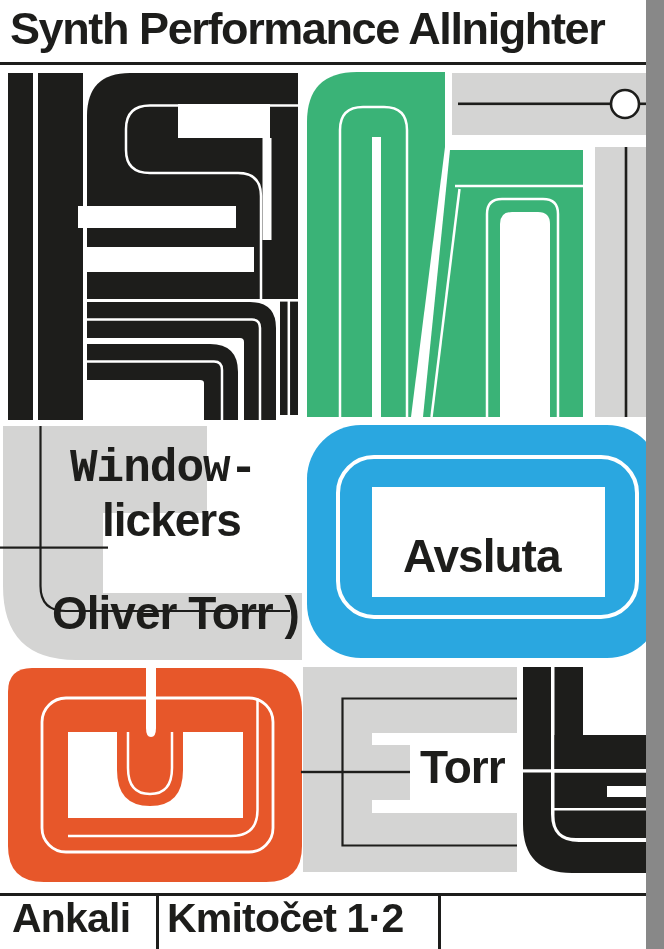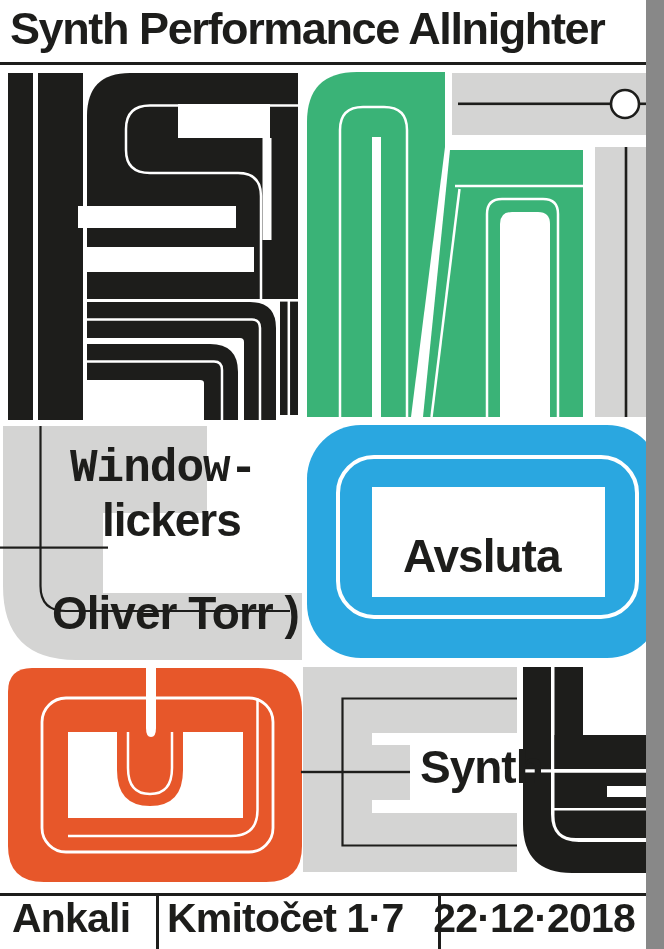--- a/index.html
+++ b/index.html
@@ -126,22 +126,21 @@
 
   <div class="txt title" style="left:10px;top:6px;">Synth Performance Allnighter</div>
   <div class="rule" style="left:0;top:62px;width:664px;height:3px;"></div>
 
   <div class="txt act" style="left:70px;top:446px;font-family:Liberation Mono, monospace;">Window-</div>
   <div class="txt act" style="left:102px;top:483px;margin-top:14px;">lickers</div>
   <div class="txt act" style="left:52px;top:557px;margin-top:33px;">Oliver Torr )</div>
 
   <div class="txt act" style="left:403px;top:533px;">Avsluta</div>
 
-  <div class="txt act" style="left:420px;top:744px;">Synth</div>
+  <div class="txt act" style="left:420px;top:744px;">Torr</div>
 
   <div class="rule" style="left:0;top:893px;width:664px;height:3px;"></div>
   <div class="txt foot" style="left:12px;top:898px;">Ankali</div>
   <div class="rule" style="left:156px;top:896px;width:2.5px;height:53px;"></div>
-  <div class="txt foot" style="left:167px;top:898px;">Kmitočet 1·7</div>
+  <div class="txt foot" style="left:167px;top:898px;">Kmitočet 1·2</div>
   <div class="rule" style="left:438px;top:896px;width:2.5px;height:53px;"></div>
-  <div class="txt foot" style="right:11px;top:898px;">22·12·2018</div>
 
 </div>
 
 </body></html>

